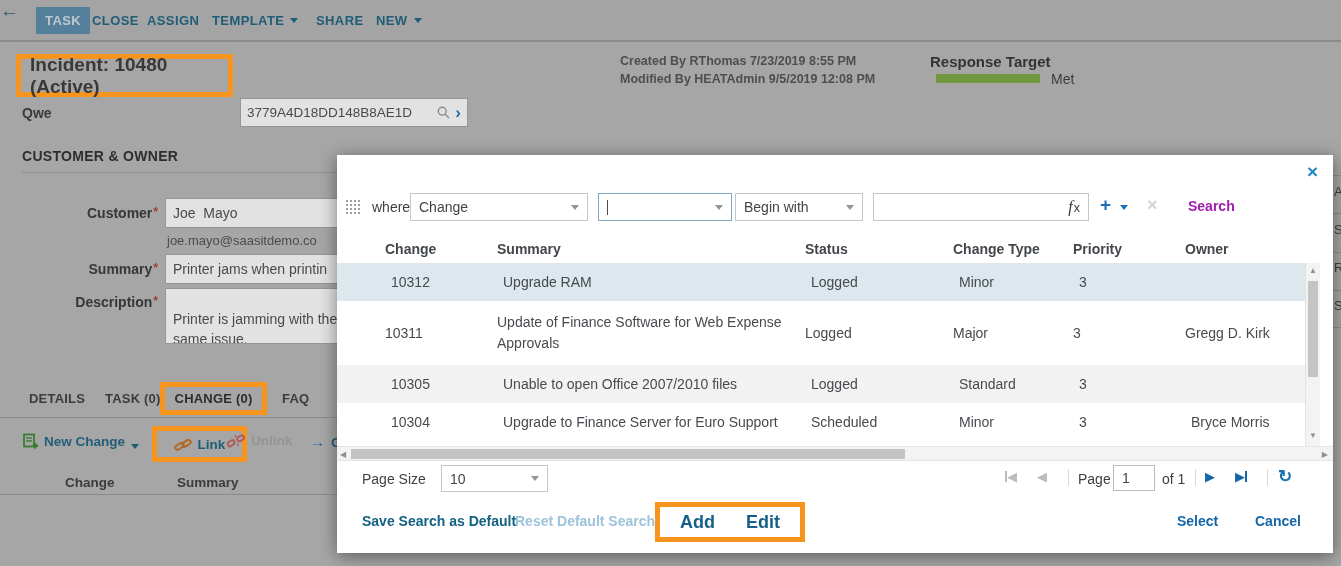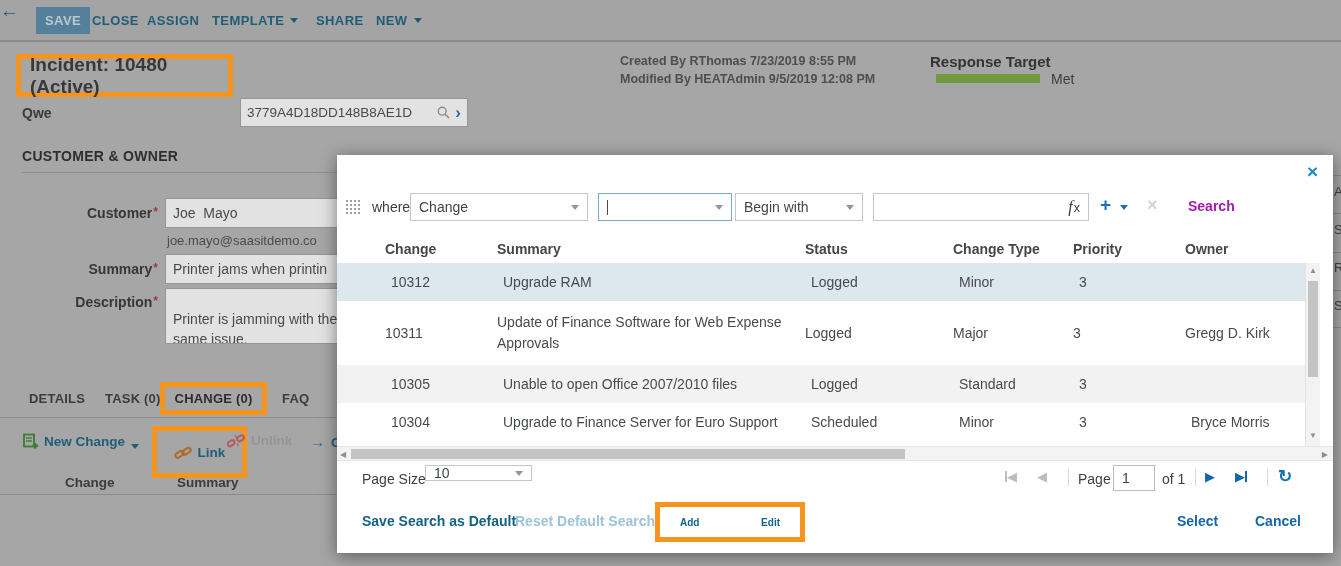--- a/index.html
+++ b/index.html
@@ -45,21 +45,21 @@
   #tab-details { left:29px; }
   #tab-task { left:105px; }
   #change-tab-box { position:absolute; left:160px; top:382px; width:107px; height:33px; display:flex; align-items:center; justify-content:center; }
   #tab-change { position:static; color:#2c2c2c; }
   #tab-faq { left:282px; }
   #tab-divider { position:absolute; left:0; top:417px; width:337px; height:1px; background:#8c8c8c; }
 
   
   .ct-item { position:absolute; top:433px; display:inline-flex; align-items:flex-end; gap:6px; font-size:13.5px; font-weight:bold; color:#215e78; cursor:pointer; }
   #new-change-btn { left:23px; }
-  #link-box { position:absolute; left:152px; top:426px; width:95px; height:52px; display:flex; align-items:center; justify-content:center; gap:6px; }
+  #link-box { position:absolute; left:152px; top:426px; width:95px; height:36px; display:flex; align-items:center; justify-content:center; gap:6px; }
   #link-btn { position:static; }
   #unlink-btn { left:227px; color:#949494; }
   #goto-btn { left:310px; color:#2a62a6; font-size:15px; }
   #gh-change { position:absolute; left:65px; top:475px; font-size:13.5px; font-weight:bold; color:#3c3c3c; }
   #gh-summary { position:absolute; left:177px; top:475px; font-size:13.5px; font-weight:bold; color:#3c3c3c; }
   #grid-divider { position:absolute; left:0; top:494px; width:337px; height:1px; background:#8c8c8c; }
 
   
   .edge-line { position:absolute; left:1333px; width:8px; height:1px; background:#8b8b8b; }
   .edge-label { position:absolute; left:1334px; font-size:13px; color:#3e3e3e; }
@@ -104,45 +104,45 @@
   #vscroll .sb-arrow { position:absolute; left:0; width:100%; text-align:center; font-size:8px; color:#8f8f8f; }
   #vs-up { top:3px; } #vs-down { bottom:6px; }
   #vs-thumb { position:absolute; left:2px; top:18px; width:10px; height:96px; background:#c4c4c4; }
   #hscroll { position:absolute; left:0; top:291px; width:996px; height:15px; background:#f3f3f3; border-top:1px solid #e5e5e5; border-bottom:1px solid #e5e5e5; cursor:pointer; }
   #hs-left { position:absolute; left:3px; top:3px; font-size:8px; color:#8f8f8f; }
   #hs-right { position:absolute; right:5px; top:3px; font-size:8px; color:#8f8f8f; }
   #hs-thumb { position:absolute; left:14px; top:2px; width:554px; height:10px; background:#c4c4c4; }
 
   
   #page-size-label { position:absolute; left:25px; top:316px; font-size:14px; color:#3f3f3f; }
-  #page-size-dd { left:88px; top:310px; width:107px; height:16px; }
+  #page-size-dd { left:104px; top:310px; width:107px; height:27px; }
   .pg { position:absolute; top:314px; font-size:13px; cursor:pointer; display:inline-flex; align-items:center; }
   .pg .bar { width:2px; height:11px; background:currentColor; display:inline-block; }
   .pg-gray { color:#bcbcbc; }
   .pg-blue { color:#1566a8; }
   .pg-sep { position:absolute; top:314px; width:1px; height:17px; background:#d9d9d9; }
   #pg-page-label { position:absolute; left:741px; top:316px; font-size:14px; color:#3f3f3f; }
   #pg-input { position:absolute; left:776px; top:310px; width:42px; height:26px; border:1px solid #b9bdbf; font-size:14px; color:#3f4547; padding-left:8px; font-family:"Liberation Sans",sans-serif; }
   #pg-of { position:absolute; left:825px; top:316px; font-size:14px; color:#3f3f3f; }
   #pg-refresh { position:absolute; left:941px; top:311px; color:#1673b1; font-size:17px; font-weight:bold; cursor:pointer; }
 
   
   #save-search { position:absolute; left:25px; top:358px; font-size:14px; font-weight:bold; color:#136183; cursor:pointer; }
   #reset-search { position:absolute; left:178px; top:358px; font-size:14px; font-weight:bold; color:#9cc4da; cursor:default; }
   #addedit-box { position:absolute; left:318px; top:347px; width:150px; height:40px; display:flex; align-items:center; justify-content:space-between; padding:0 20px; }
-  #add-link, #edit-link { font-size:10px; font-weight:bold; color:#15608b; cursor:pointer; }
+  #add-link, #edit-link { font-size:18px; font-weight:bold; color:#15608b; cursor:pointer; }
   #select-link { position:absolute; left:840px; top:358px; font-size:14px; font-weight:bold; color:#1566a8; cursor:pointer; }
   #cancel-link { position:absolute; left:918px; top:358px; font-size:14px; font-weight:bold; color:#1566a8; cursor:pointer; }
 </style>
 </head>
 <body>
 
 <div id="topbar">
   <span id="back-btn">←</span>
-  <span id="save-btn">SAVE</span>
+  <span id="save-btn">TASK</span>
   <span class="tb-item" style="left:92px">CLOSE</span>
   <span class="tb-item" style="left:147px">ASSIGN</span>
   <span class="tb-item" style="left:212px">
       <span>TEMPLATE</span>
       <span class="caret"></span>
     </span>
   <span class="tb-item" style="left:316px">SHARE</span>
   <span class="tb-item" style="left:376px">
       <span>NEW</span>
       <span class="caret"></span>

